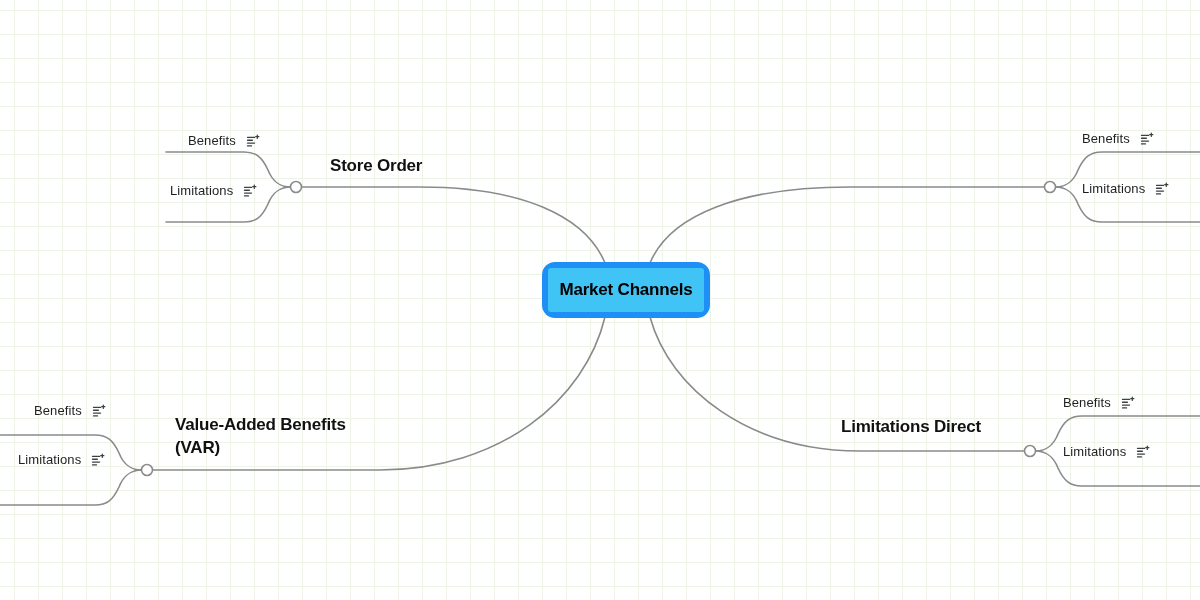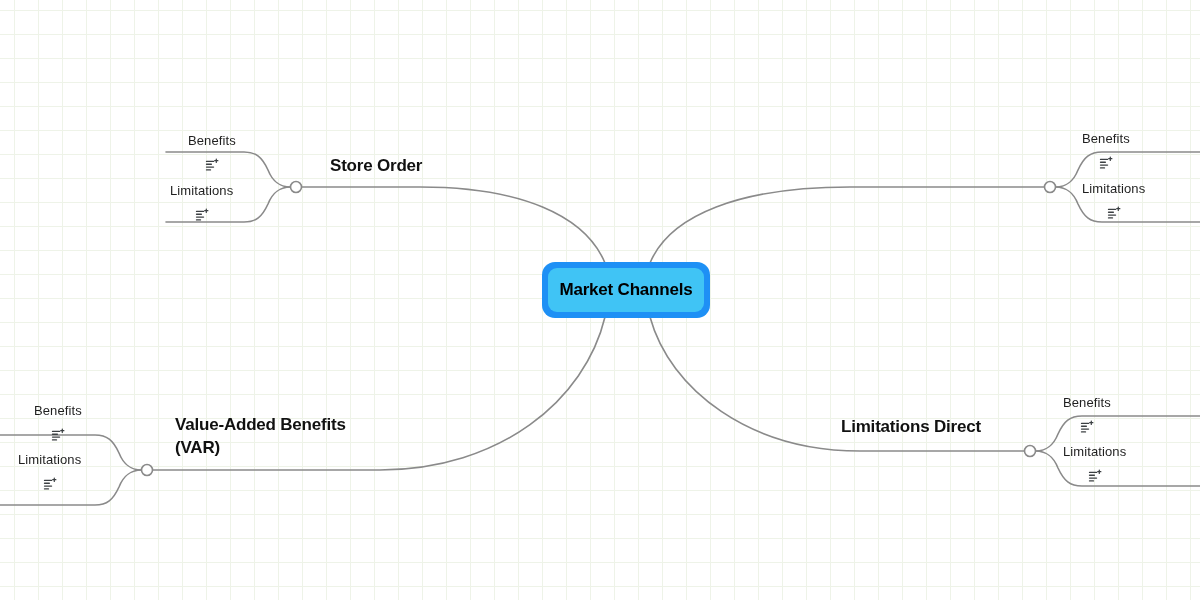--- a/index.html
+++ b/index.html
@@ -37,21 +37,21 @@
     box-sizing: border-box;
     border-radius: 13px;
     background: #1E90F5;
     display: flex;
     align-items: center;
     justify-content: center;
   }
   .center-inner {
     width: 156px;
     height: 44px;
-    border-radius: 9px;
+    border-radius: 3px;
     background: #40C4F5;
     display: flex;
     align-items: center;
     justify-content: center;
   }
   .center-label {
     font-size: 17px;
     font-weight: bold;
     color: #000000;
     letter-spacing: -0.2px;
@@ -65,21 +65,20 @@
     letter-spacing: -0.2px;
     line-height: 23px;
     white-space: pre-line;
   }
   .leaf {
     position: absolute;
     display: flex;
     align-items: center;
     gap: 10px;
     white-space: nowrap;
-    flex-direction: column;
   }
   .leaf-label {
     font-size: 13px;
     color: #1f1f1f;
     letter-spacing: 0.1px;
   }
   .note-icon {
     display: inline-block;
     width: 14px;
     height: 14px;

